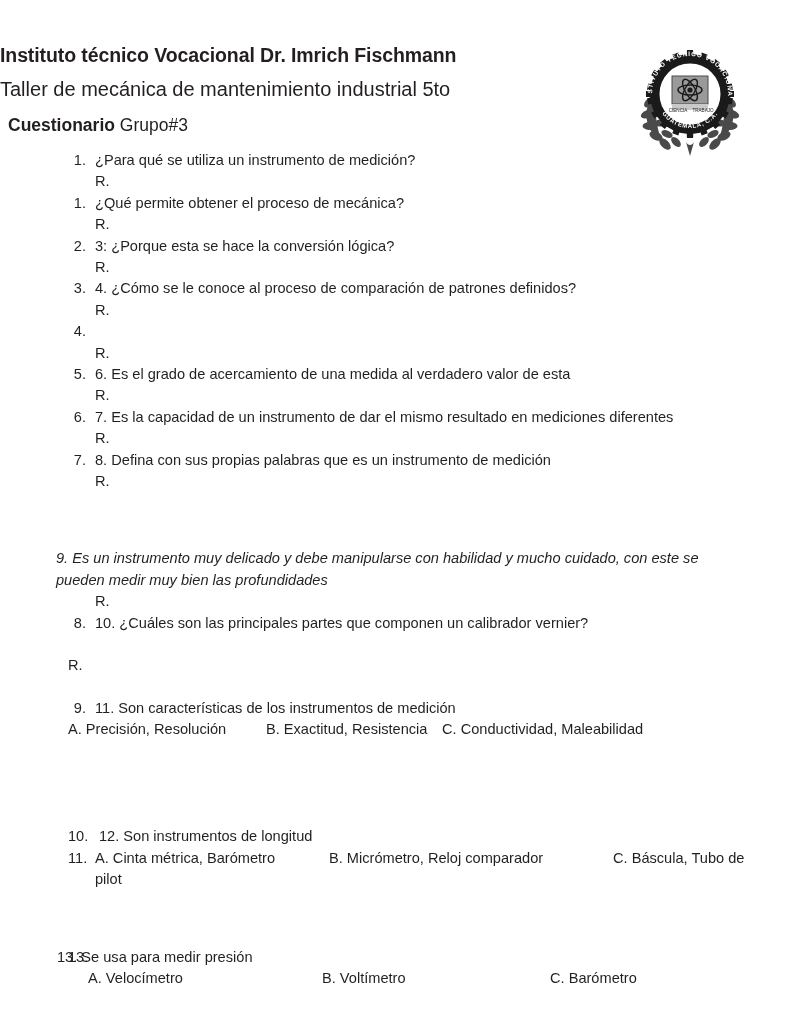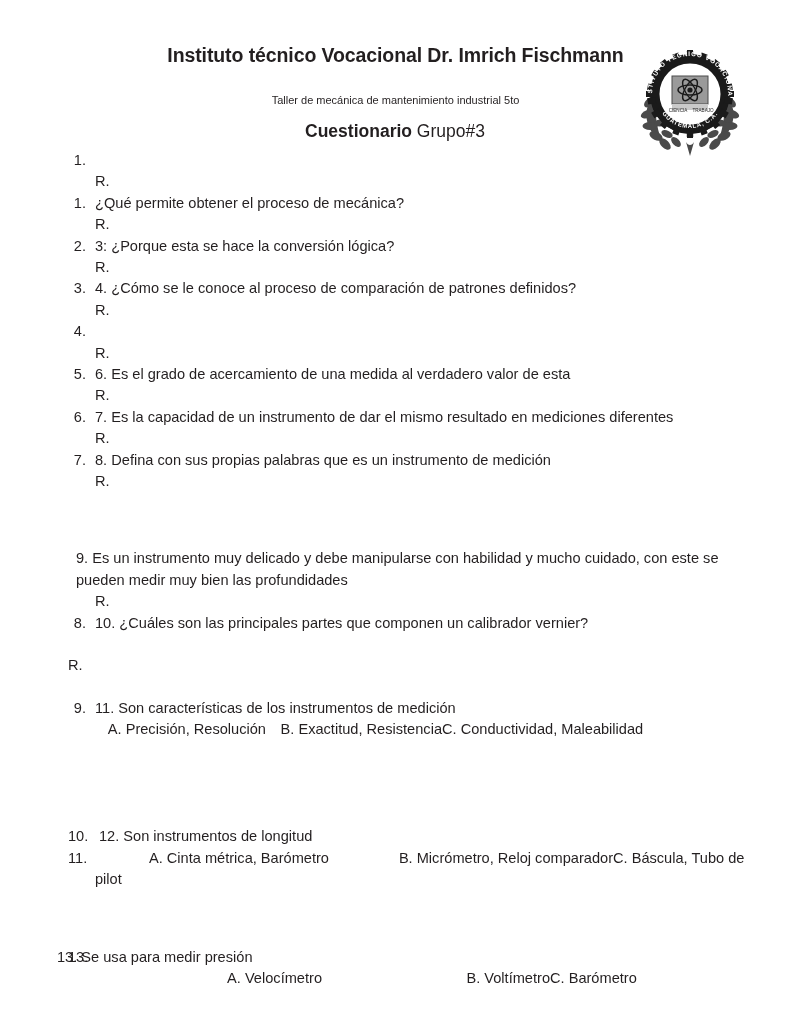--- a/index.html
+++ b/index.html
@@ -20,40 +20,40 @@
     overflow: hidden;
     box-sizing: border-box;
   }
 
   
   .header {
     position: absolute;
     left: 0;
     top: 44px;
     width: 791px;
-    text-align: center;
   }
   .doc-title {
     font-size: 19.5px;
     font-weight: bold;
     letter-spacing: -0.1px;
     line-height: 1.15;
     margin: 0;
   }
   .doc-subtitle {
-    font-size: 11px;
+    font-size: 20px;
     font-weight: normal;
     line-height: 1.15;
-    margin: 28px 0 0 0;
+    margin: 12px 0 0 0;
   }
   .doc-heading {
     font-size: 17.5px;
     font-weight: normal;
     line-height: 1.15;
     margin: 14px 1px 0 0;
+    padding-left: 8px;
   }
   .doc-heading .strong { font-weight: bold; }
 
   
   .seal {
     position: absolute;
     left: 636px;
     top: 38px;
     width: 108px;
     height: 120px;
@@ -89,21 +89,21 @@
     width: auto;
     text-align: center;
   }
   .txt {
     display: block;
     margin-left: 95px;
     margin-right: 50px;
     font-size: 14.6px;
     line-height: 21.4px;
   }
-  .txt.tight { margin-left: 76px; }
+  .txt.tight { margin-left: 56px; font-style: italic; }
   .txt.flush { margin-left: 68px; margin-right: 40px; }
   .ans {
     display: block;
     margin-left: 68px;
     font-size: 14.6px;
     line-height: 21.4px;
   }
   .r-line {
     margin-left: 95px;
     font-size: 14.6px;
@@ -113,21 +113,21 @@
     margin-left: 68px;
     font-size: 14.6px;
     line-height: 21.4px;
   }
   .gap-sm { height: 21px; }
   .gap-md { height: 30px; }
   .gap-xl { height: 56px; }
 
   
   .opts { position: relative; white-space: nowrap; }
-  .opt { display: inline-block; text-align: right; }
+  .opt { display: inline-block; }
 </style>
 </head>
 <body>
 
 <div class="page">
 
   <div class="header">
     <div class="doc-title">Instituto técnico Vocacional Dr. Imrich Fischmann</div>
     <div class="doc-subtitle">Taller de mecánica de mantenimiento industrial 5to</div>
     <div class="doc-heading"><span class="strong">Cuestionario</span><span> Grupo#3</span></div>
@@ -267,20 +267,21 @@
       </text>
       <text x="42" y="74" font-family="Liberation Sans, sans-serif" font-size="4.6" fill="#2a2a2a" text-anchor="middle">CIENCIA</text>
       <text x="67" y="74" font-family="Liberation Sans, sans-serif" font-size="4.6" fill="#2a2a2a" text-anchor="middle">TRABAJO</text>
     </svg>
   </div>
 
   <div class="content">
 
     <div class="row">
       <span class="num">1.</span>
+      <span class="txt">¿Para qué se utiliza un instrumento de medición?</span>
     </div>
     <div class="r-line">R.</div>
 
     <div class="row">
       <span class="num">1.</span>
       <span class="txt">¿Qué permite obtener el proceso de mecánica?</span>
     </div>
     <div class="r-line">R.</div>
 
     <div class="row">

